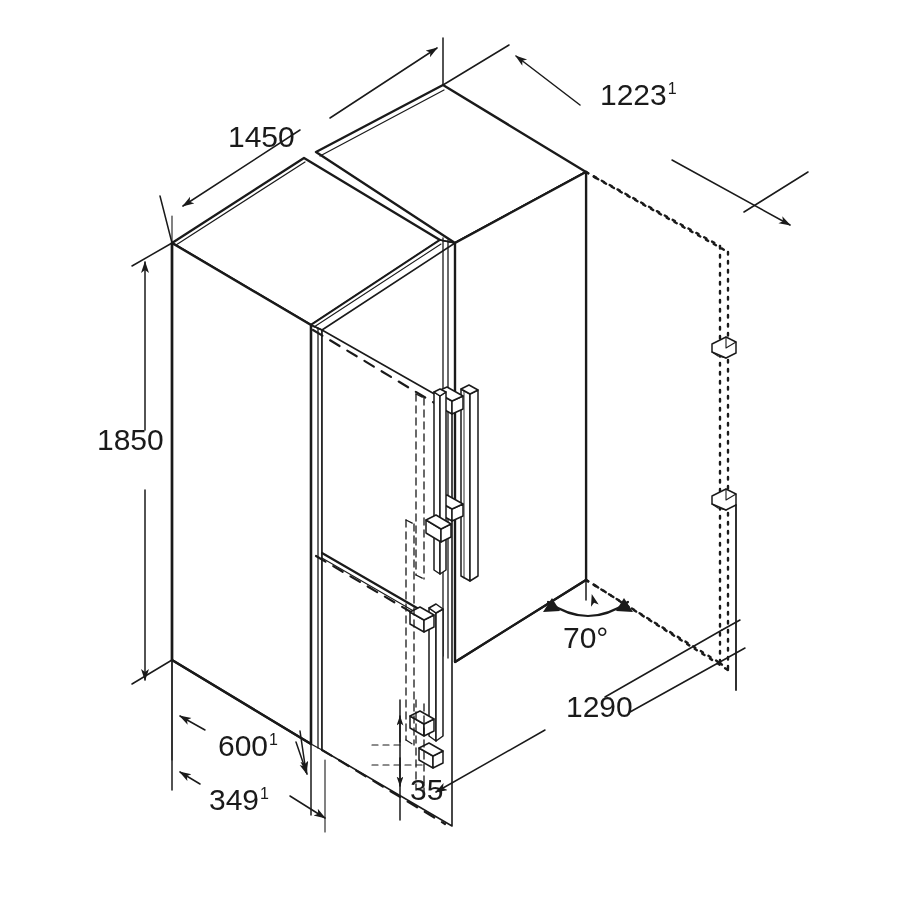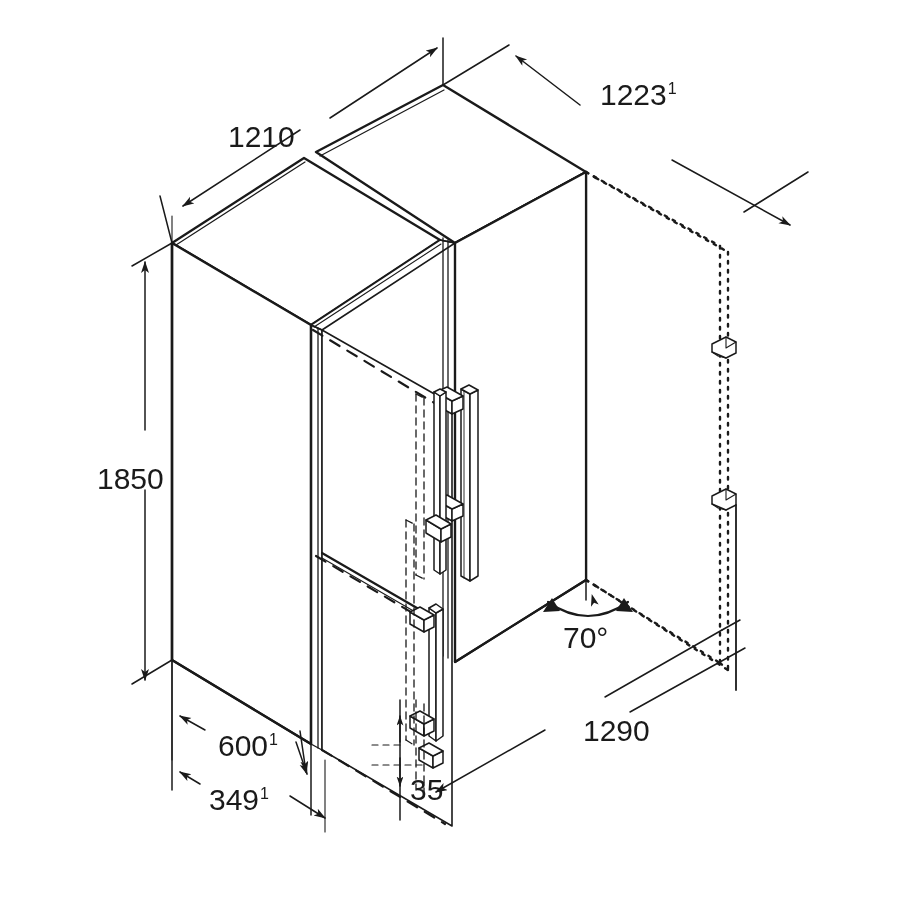--- a/index.html
+++ b/index.html
@@ -291,44 +291,44 @@
     <g stroke-width="2.2">
       <path d="M548,602 Q588,630 628,602" fill="none"></path>
       <path d="M552,598 L543,612 L560,611 Z" fill="#1a1a1a" stroke="none"></path>
       <path d="M624,598 L633,612 L616,611 Z" fill="#1a1a1a" stroke="none"></path>
     </g>
 
   </g>
 </svg>
 
 <div class="dim-label" style="left:228px; top:122px;">
-  <span>1210</span><sup></sup>
+  <span>1450</span><sup></sup>
 </div>
 
 <div class="dim-label" style="left:600px; top:80px;">
   <span>1223</span><sup>1</sup>
 </div>
 
-<div class="dim-label" style="left:97px; top:464px;">
+<div class="dim-label" style="left:97px; top:425px;">
   <span>1850</span><sup></sup>
 </div>
 
 <div class="dim-label" style="left:218px; top:731px;">
   <span>600</span><sup>1</sup>
 </div>
 
 <div class="dim-label" style="left:209px; top:785px;">
   <span>349</span><sup>1</sup>
 </div>
 
 <div class="dim-label" style="left:410px; top:775px;">
   <span>35</span><sup></sup>
 </div>
 
-<div class="dim-label" style="left:566px; top:716px;margin-left:17px;">
+<div class="dim-label" style="left:566px; top:692px;">
   <span>1290</span><sup></sup>
 </div>
 
 <div class="dim-label" style="left:563px; top:623px;">
   <span>70°</span><sup></sup>
 </div>
 
 </div>
 
 </body></html>

